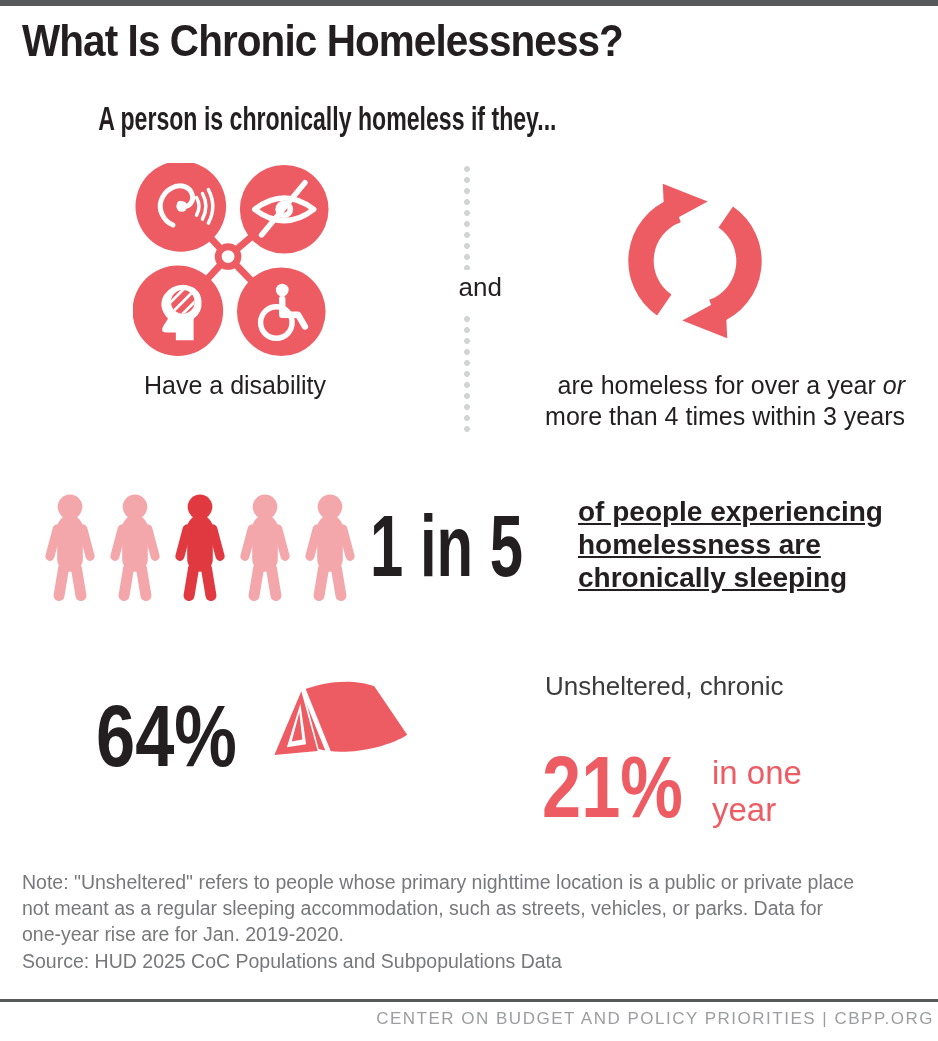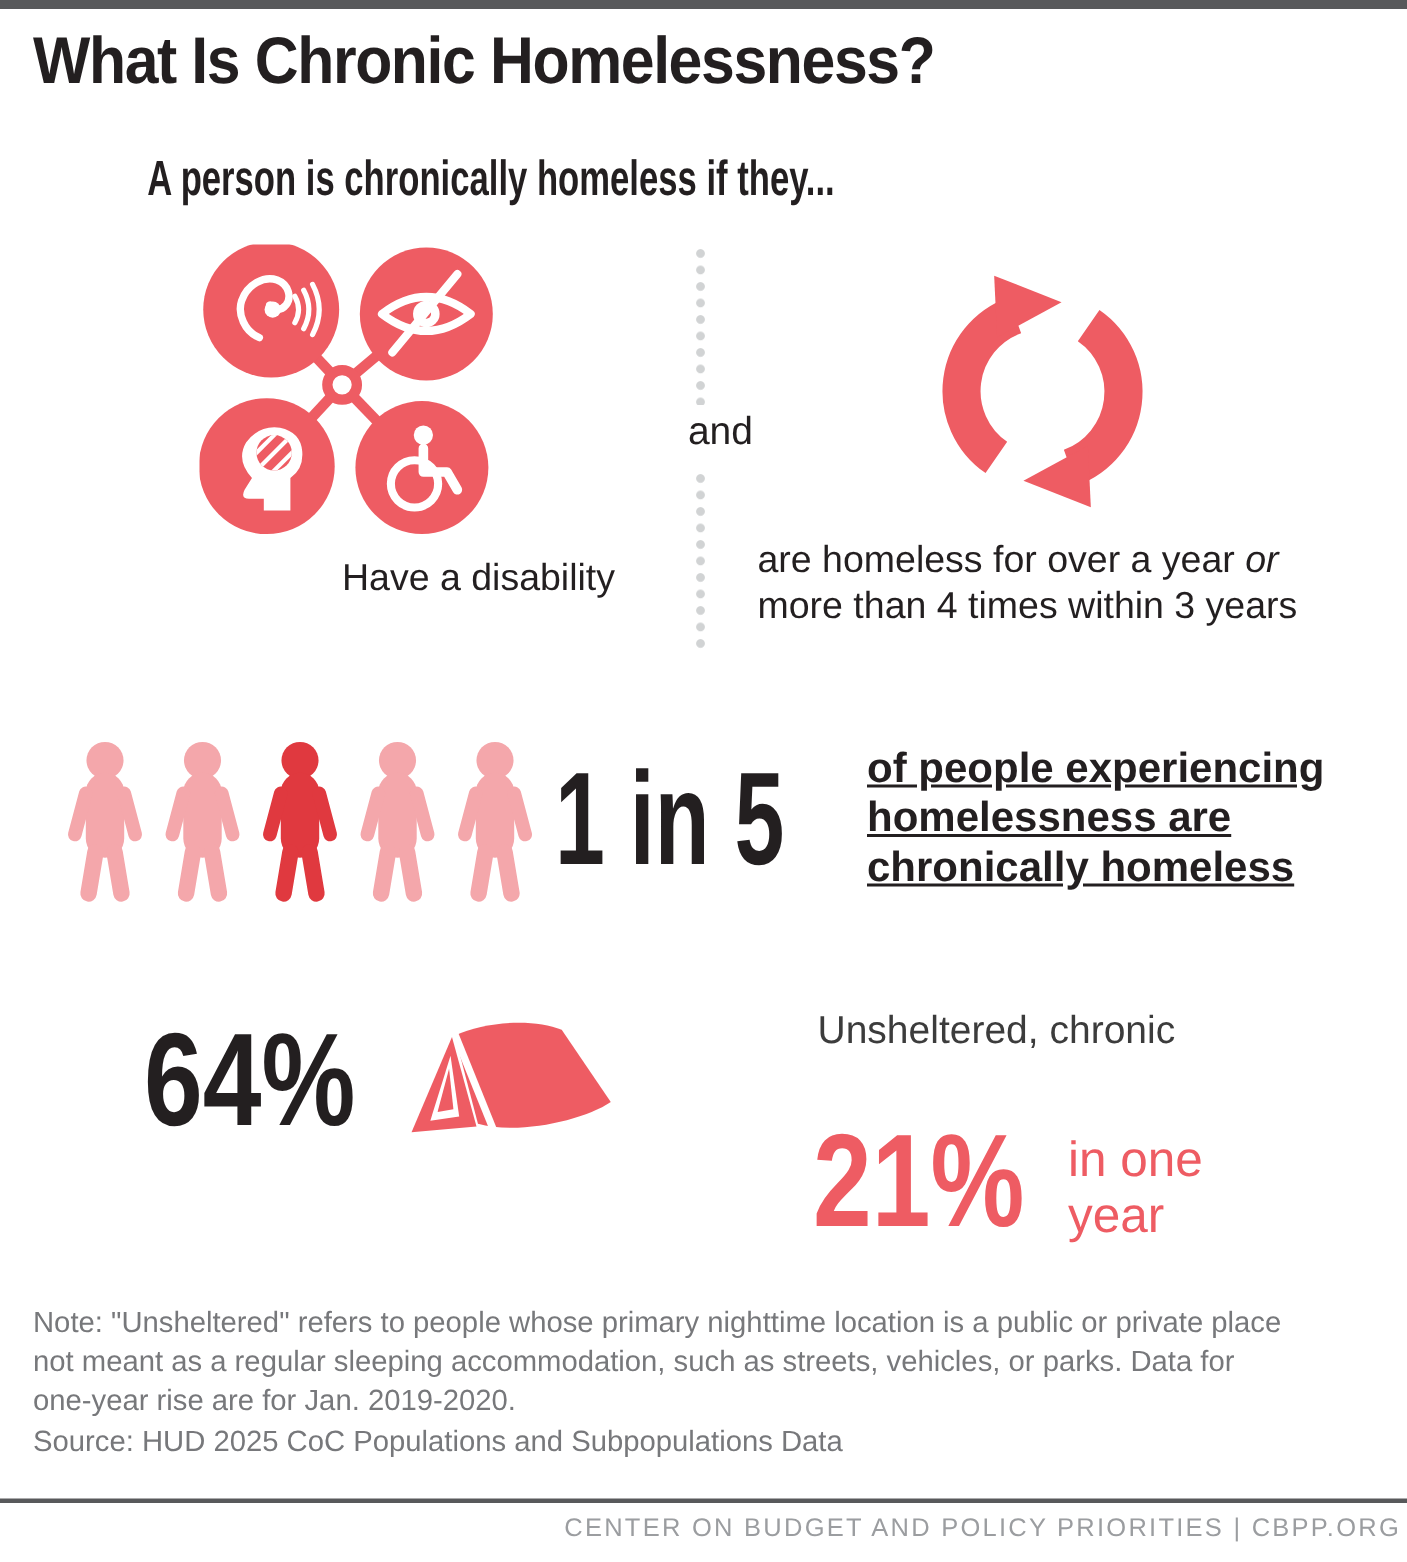--- a/index.html
+++ b/index.html
@@ -13,42 +13,42 @@
 
   .topbar{left:0;top:0;width:938px;height:6px;background:var(--bar);}
   .title{left:22px;top:16px;font-size:44px;font-weight:700;color:var(--ink);
          letter-spacing:-1px;transform:scaleX(.92);transform-origin:0 0;white-space:nowrap;}
   .subtitle-wrap{left:0;top:100px;width:858px;text-align:left;}
   .subtitle{display:inline-block;font-size:33px;font-weight:700;color:var(--ink);
             transform:scaleX(.70);transform-origin:50% 0;white-space:nowrap;}
 
   .cluster{left:133px;top:163px;width:200px;height:197px;}
   .caption{font-size:25px;color:var(--ink);line-height:1.25;}
-  .left-caption{left:60px;top:370px;width:350px;text-align:right;}
+  .left-caption{left:60px;top:370px;width:350px;text-align:center;}
   .dots{left:464px;width:6px;background-image:radial-gradient(circle at 3px 3px,var(--dot) 2.6px,rgba(0,0,0,0) 3.2px);
         background-size:6px 11px;background-repeat:repeat-y;}
   .dots-top{top:166px;height:104px;}
   .dots-bottom{top:316px;height:118px;}
   .and-label{left:436px;top:272px;width:66px;text-align:right;font-size:26px;color:var(--ink);}
   .cycle{left:612px;top:178px;width:166px;height:166px;}
-  .right-caption{left:505px;top:358px;width:400px;text-align:left;}
+  .right-caption{left:505px;top:370px;width:400px;text-align:right;}
   .right-caption i{font-style:italic;}
 
   .pictogram-row{left:38px;top:489px;display:flex;}
   .person{width:64px;height:120px;margin-right:1px;color:var(--pink);}
   .person.highlight{color:var(--red);}
 
   .bignum{font-size:88px;font-weight:700;color:var(--ink);line-height:1;
           transform-origin:0 0;display:inline-block;white-space:nowrap;}
   .one-in-five{left:370px;top:502px;text-align:right;}
   .one-in-five .bignum{transform:scaleX(.68);}
   .of-people{left:578px;top:496px;width:340px;font-size:28px;font-weight:700;
              color:var(--ink);line-height:1.17;text-decoration:underline;}
 
-  .sixty-four{left:96px;top:676px;}
+  .sixty-four{left:96px;top:692px;}
   .sixty-four .bignum{transform:scaleX(.80);}
   .tent{left:258px;top:676px;width:154px;height:100px;}
   .caption64{left:60px;top:774px;width:405px;text-align:center;font-size:28px;
              font-weight:700;color:var(--ink);line-height:1.16;}
 
   .rise-intro{left:545px;top:670px;font-size:26px;color:#3C3C3C;line-height:1.25;}
   .twenty-one{left:542px;top:743px;}
   .twenty-one .bignum{color:var(--coral);transform:scaleX(.80);}
   .rise-suffix{left:712px;top:755px;font-size:33px;color:var(--coral);line-height:1.12;}
 
@@ -169,21 +169,21 @@
         <use href="#person"></use>
       </svg>
     </div>
 
   <div class="abs one-in-five">
     <span class="bignum">1 in 5</span>
   </div>
   <div class="abs of-people">
     <div>of people experiencing</div>
     <div>homelessness are</div>
-    <div>chronically homeless</div>
+    <div>chronically sleeping</div>
   </div>
 
   <div class="abs sixty-four">
     <span class="bignum">64%</span>
   </div>
 
   <svg class="abs tent" viewBox="0 0 160 100">
     <path d="M 47,13 C 68,3 102,1 121,9 L 155,59 C 136,72 90,82 63,74 Z" fill="var(--coral)"></path>
     <line x1="47" y1="12" x2="74" y2="79" stroke="#fff" stroke-width="5"></line>
     <path d="M 45,14 L 17,80 L 62,76 Z" fill="var(--coral)"></path>

